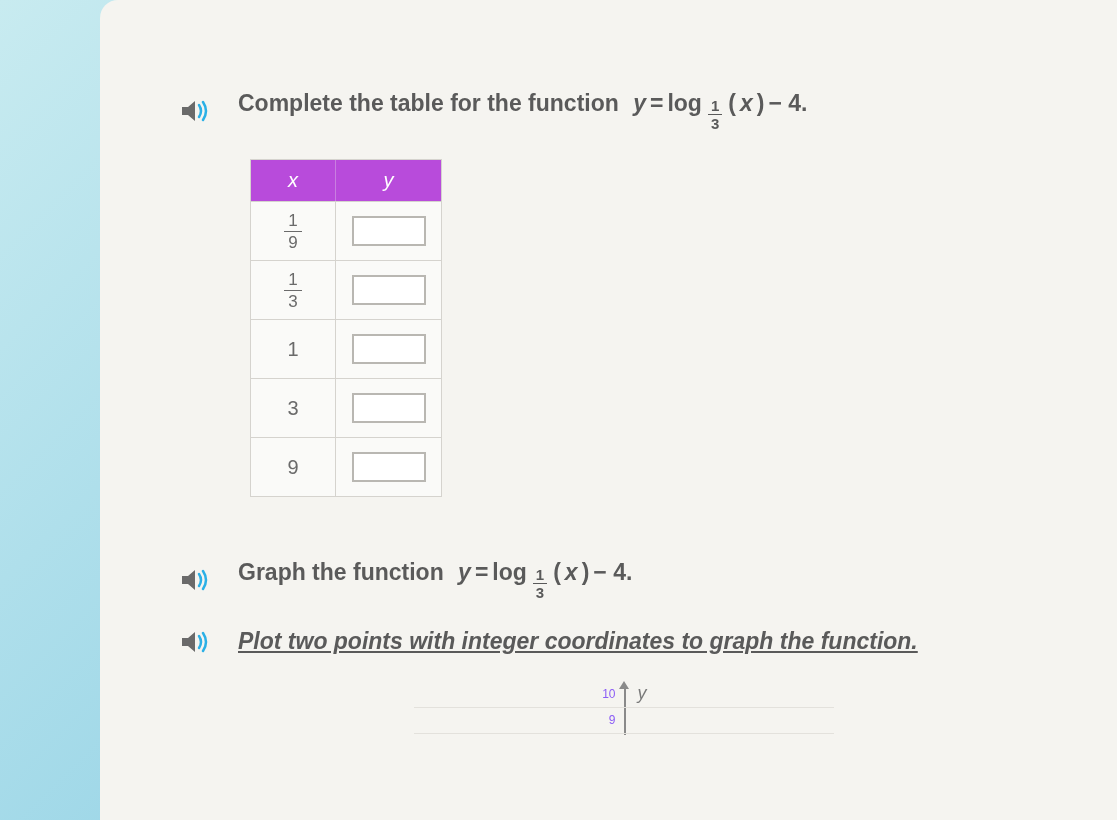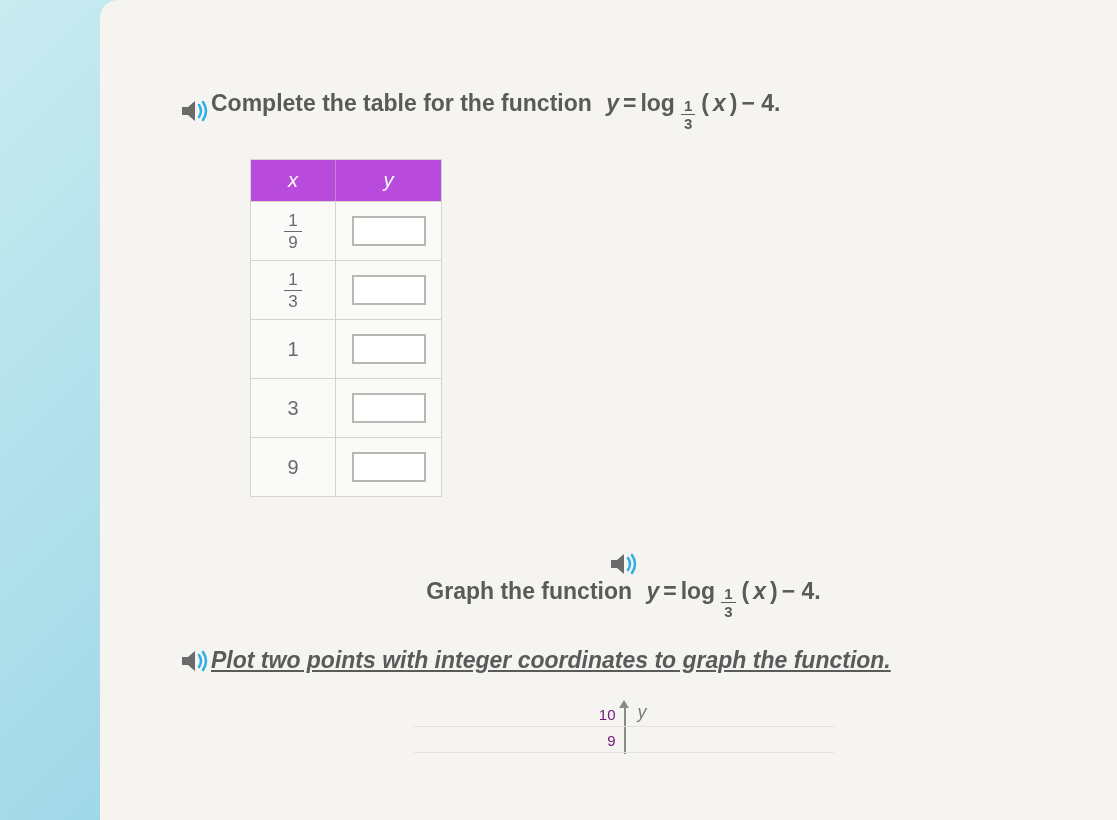--- a/index.html
+++ b/index.html
@@ -16,21 +16,21 @@
     top: 0;
     right: 0;
     bottom: 0;
     background: #f5f4f0;
     padding: 90px 50px 40px 80px;
     border-radius: 18px 0 0 0;
   }
   .prompt-line {
     display: flex;
     align-items: center;
-    gap: 1px;
+    gap: 28px;
     margin-bottom: 28px;
   }
   .prompt-text {
     color: #5a5a5a;
     font-size: 23px;
     font-weight: bold;
     display: flex;
     align-items: baseline;
     flex-wrap: wrap;
     gap: 4px;
@@ -94,34 +94,34 @@
     line-height: 1;
   }
   .tfrac .num { border-bottom: 1.5px solid #6a6a6a; padding: 0 4px 2px; }
   .tfrac .den { padding: 2px 4px 0; }
   .ibox {
     width: 74px;
     height: 30px;
     border: 2px solid #b9b7b2;
     background: #fff;
   }
-  .section2 { margin-top: 12px; flex-direction: column; }
+  .section2 { margin-top: 20px; }
   .graph-area {
     margin-top: 30px;
     display: flex;
     justify-content: center;
   }
   .axis-label {
     font-style: italic;
     color: #7a7a7a;
     font-size: 18px;
   }
   .tick {
-    color: #701a75;
-    font-size: 15px;
+    color: #8b5cf6;
+    font-size: 12px;
     text-align: right;
   }
 </style>
 </head>
 <body>
 
 <div class="page">
 
   
   <div class="prompt-line">

